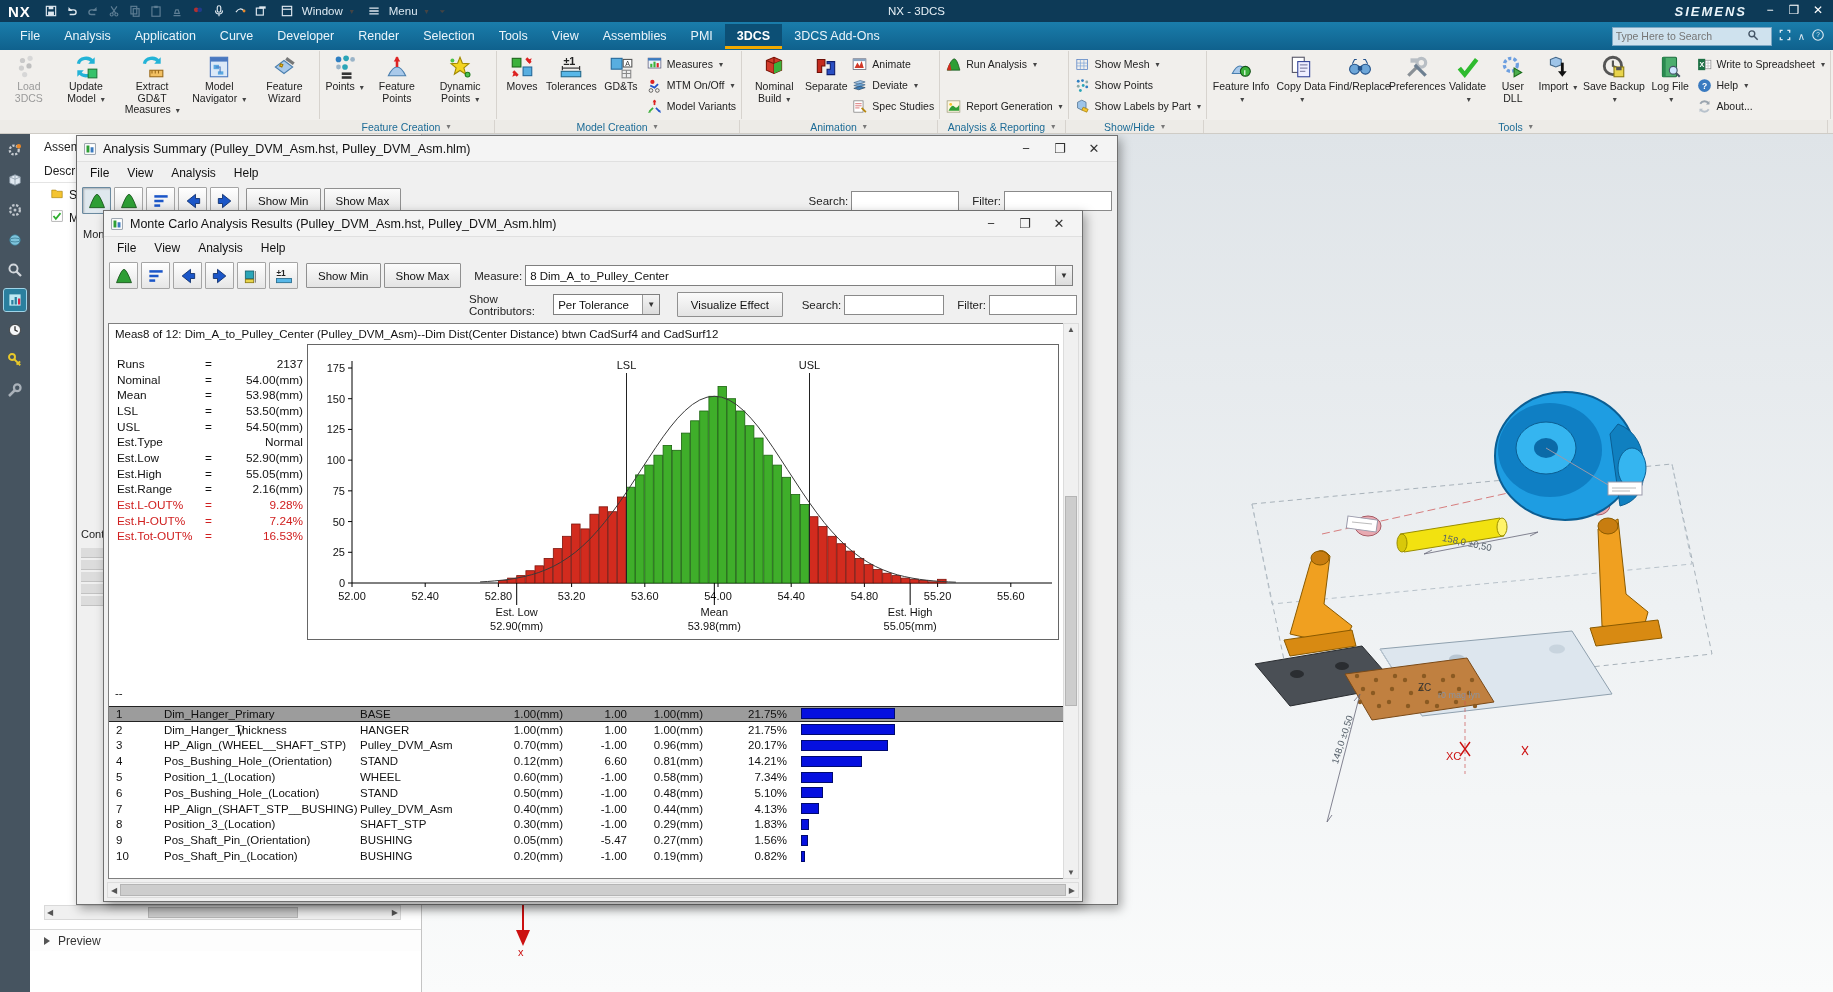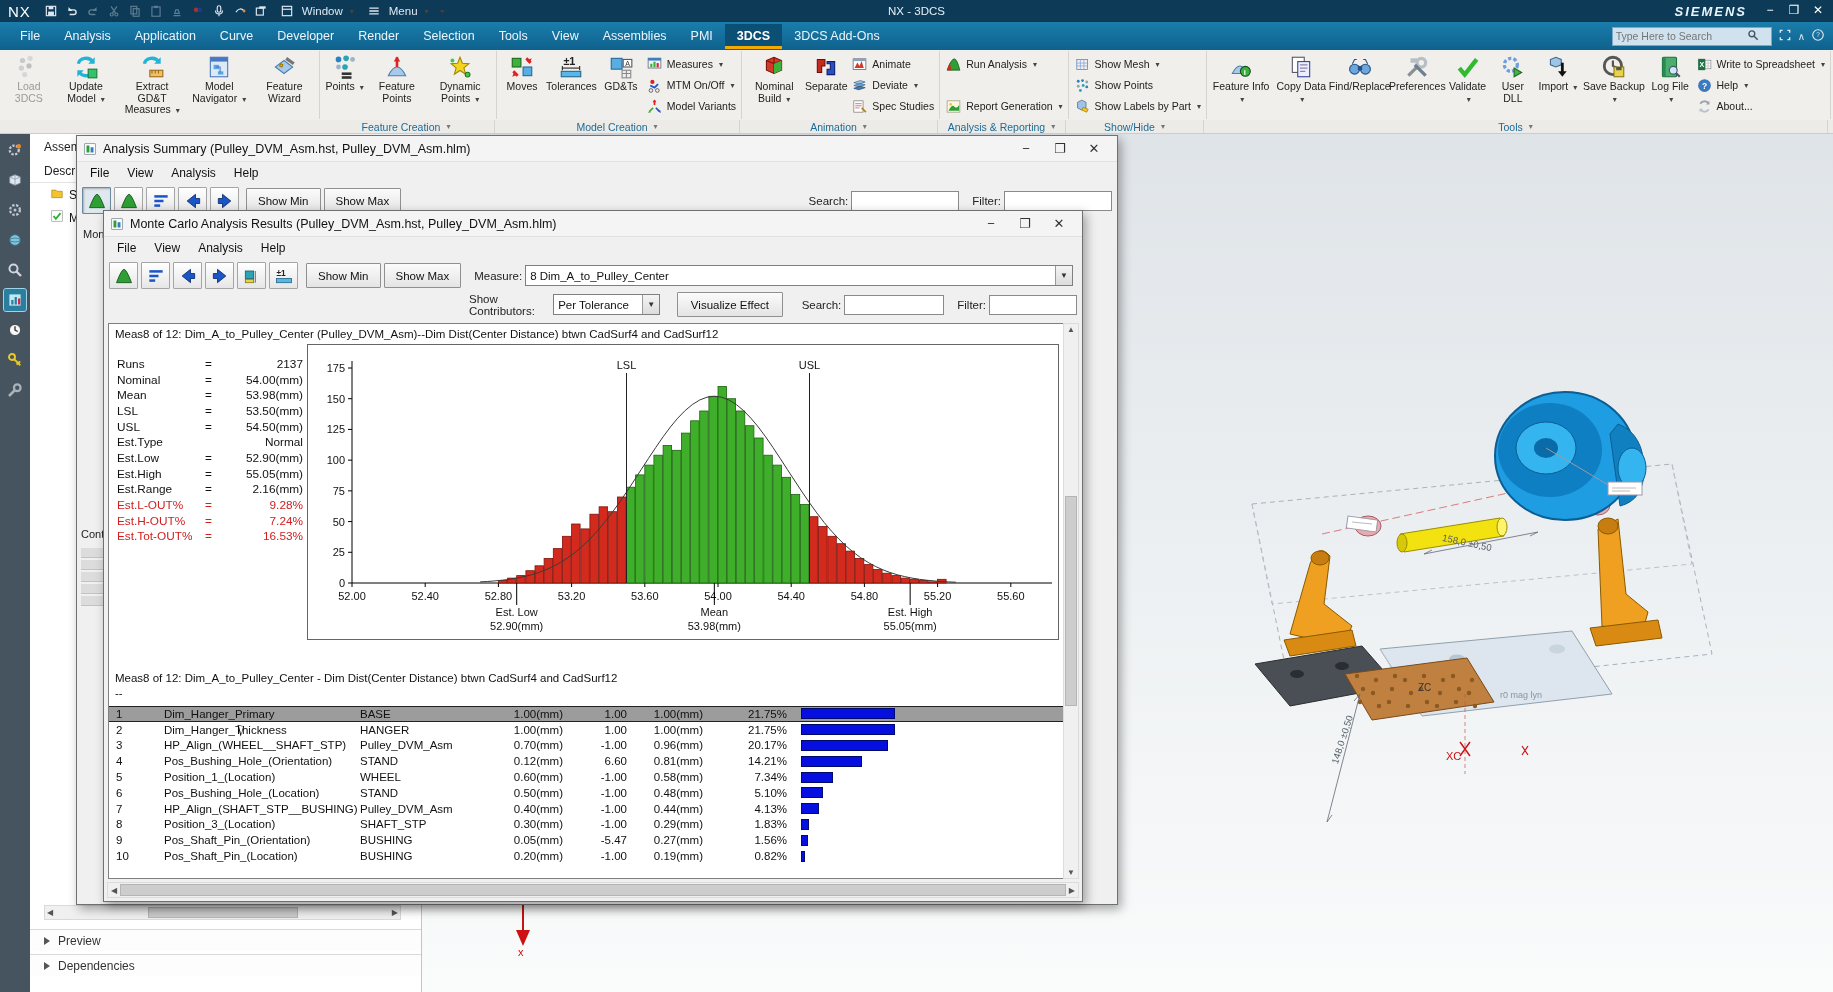--- a/index.html
+++ b/index.html
@@ -1,20 +1,20 @@
 <!DOCTYPE html>
 <html><head>
 <meta charset="utf-8">
 <style>
 *{margin:0;padding:0;box-sizing:border-box;font-family:"Liberation Sans",sans-serif}
 html,body{width:1833px;height:992px;overflow:hidden}
 body{position:relative;background:#e8eaec;font-size:12px;color:#111}
 
 .titlebar{position:absolute;left:0;top:0;right:0;height:22px;background:#0d3a57;display:flex;align-items:center;color:#fff;padding:0 4px;gap:2px;z-index:30}
-.nxlogo{font-weight:normal;font-size:15px;letter-spacing:1px;padding:0 8px 0 4px}
+.nxlogo{font-weight:bold;font-size:15px;letter-spacing:1px;padding:0 8px 0 4px}
 .qat{display:flex;align-items:center;gap:1px}
 .qbtn{width:20px;height:18px;display:flex;align-items:center;justify-content:center}
 .qbtn svg{width:14px;height:14px}
 .qtext{font-size:11.5px;color:#dce9f2;padding:0 4px;display:flex;align-items:center;gap:5px}
 .tb-title{position:absolute;left:0;right:0;text-align:center;font-size:11.5px;color:#e8f1f7;pointer-events:none}
 .tb-right{margin-left:auto;display:flex;align-items:center;gap:2px;z-index:2}
 .brand{font-weight:bold;font-style:italic;letter-spacing:2px;font-size:13px;color:#e9f4fa;padding-right:10px}
 .wctl{width:22px;height:18px;text-align:center;line-height:17px;font-size:12px;color:#fff}
 
 .menubar{position:absolute;left:0;top:22px;right:0;height:28px;background:linear-gradient(#1a7dab,#0f618d);display:flex;align-items:center;padding:0 8px;z-index:30}
@@ -704,24 +704,20 @@
       </div>
     </div>
   <div class="lp-hscroll">
       <span>◀</span>
       <span class="scrthumb" style="height:11px;width:150px"></span>
       <span>▶</span>
     </div>
   <div class="lp-section" style="top:795px">
       <span class="tri"></span>
       <span>Preview</span>
-    </div>
-  <div class="lp-section" style="top:820px">
-      <span class="tri"></span>
-      <span>Dependencies</span>
     </div>
 </div>
 
 <div class="viewport">
   <svg id="cad-svg" width="1411" height="858" style="position:absolute;left:0;top:0">
       <path d="M830 370 L1250 330 L1290 520 L870 565 Z" fill="none" stroke="#a8b2ba" stroke-dasharray="5 4"></path>
       <path d="M830 370 L850 470 L1270 430 L1250 330" fill="none" stroke="#b8c2ca" stroke-dasharray="5 4"></path>
       <line x1="900" y1="400" x2="1195" y2="335" stroke="#d06060" stroke-width="0.8" stroke-dasharray="8 4"></line>
       <path d="M833 530 L940 512 L975 552 L868 572 Z" fill="#4a4f55" stroke="#2a2d31"></path>
       <ellipse cx="875" cy="540" rx="7" ry="4" fill="#2a2d31"></ellipse>
@@ -787,21 +783,21 @@
       <path d="M1038 608 l10 14 M1048 608 l-10 14" stroke="#cc1111" stroke-width="1.4"></path>
       <line x1="1043" y1="560" x2="1043" y2="640" stroke="#cc5555" stroke-width="0.7" stroke-dasharray="4 3"></line>
       <path d="M1100 612 l6 9 M1106 612 l-6 9" stroke="#cc1111" stroke-width="1.2"></path>
       <line x1="101" y1="768" x2="101" y2="800" stroke="#cc1111" stroke-width="2"></line>
       <path d="M101 812 L94 796 L108 796 Z" fill="#cc1111"></path>
     </svg>
   <div class="vp-note" style="left:1020px;top:403px;transform:rotate(12deg);font-size:9.5px">158,0 ±0,50</div>
   <div class="vp-note" style="left:895px;top:600px;transform:rotate(-72deg);font-size:9.5px">148,0 ±0,50</div>
   <div class="vp-note" style="left:996px;top:548px;font-size:10px;color:#333">ZC</div>
   <div class="vp-note vp-red" style="left:1024px;top:616px;font-size:11px">XC</div>
-  <div class="vp-note" style="left:1078px;top:556px;font-size:9px;color:#8a93a0">r0 mag lyn</div>
+  <div class="vp-note" style="left:1016px;top:556px;font-size:9px;color:#8a93a0">r0 mag lyn</div>
   <div class="vp-note vp-red" style="left:96px;top:812px;font-size:11px">x</div>
 </div>
 
 <div class="win" style="left:76px;top:135px;width:1042px;height:770px;z-index:5">
   <div class="win-tb">
     <span class="win-ic" id="sumwin-ic"><svg viewBox="0 0 24 24">
           <rect x="3" y="3" width="18" height="18" fill="#fff" stroke="#567"></rect>
           <rect x="6" y="6" width="5" height="12" fill="#2e9e35"></rect>
           <rect x="13" y="9" width="5" height="9" fill="#3a7ac0"></rect>
         </svg></span>
@@ -1101,21 +1097,20 @@
           <text x="208.69999999999973" y="271" font-size="11" text-anchor="middle" fill="#111">Est. Low</text>
           <text x="208.69999999999973" y="285" font-size="11" text-anchor="middle" fill="#111">52.90(mm)</text>
           <line x1="406.3399999999994" y1="238" x2="406.3399999999994" y2="260" stroke="#000"></line>
           <text x="406.3399999999994" y="271" font-size="11" text-anchor="middle" fill="#111">Mean</text>
           <text x="406.3399999999994" y="285" font-size="11" text-anchor="middle" fill="#111">53.98(mm)</text>
           <line x1="602.1499999999995" y1="238" x2="602.1499999999995" y2="260" stroke="#000"></line>
           <text x="602.1499999999995" y="271" font-size="11" text-anchor="middle" fill="#111">Est. High</text>
           <text x="602.1499999999995" y="285" font-size="11" text-anchor="middle" fill="#111">55.05(mm)</text>
         </svg>
     </div>
-    <div class="tbl-title">Meas8 of 12: Dim_A_to_Pulley_Center - Dim Dist(Center Distance) btwn CadSurf4 and CadSurf12</div>
     <div class="tbl-sub">--</div>
     <div class="ttable" id="mc-table">
         <div class="trow selected">
           <span class="c-index">1</span>
           <span class="c-contrib">Dim_Hanger_Primary</span>
           <span class="c-part">BASE</span>
           <span class="c-range">1.00(mm)</span>
           <span class="c-geo">1.00</span>
           <span class="c-sigma">1.00(mm)</span>
           <span class="c-pct">21.75%</span>

